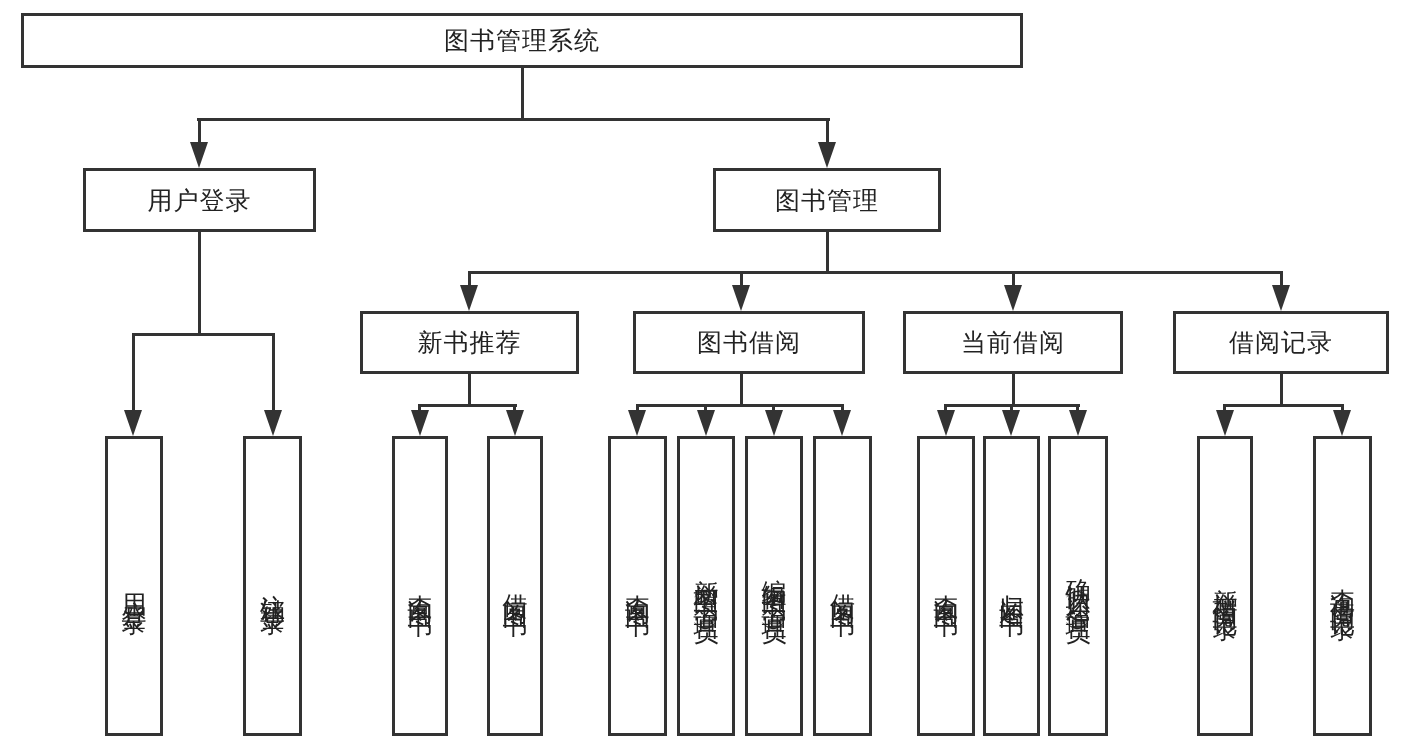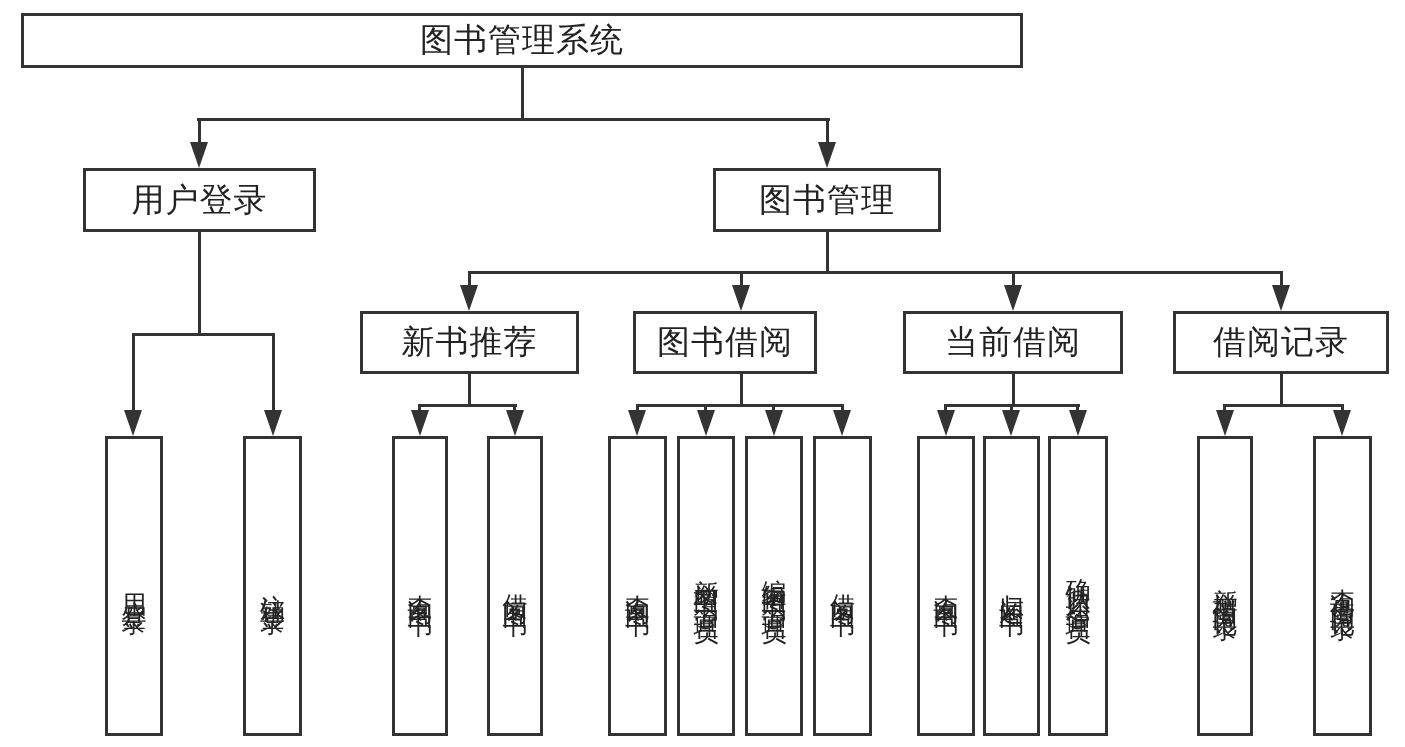--- a/index.html
+++ b/index.html
@@ -19,21 +19,21 @@
     overflow: hidden;
   }
   
   .box {
     position: absolute;
     border: 3px solid var(--line);
     background: #fff;
     display: flex;
     align-items: center;
     justify-content: center;
-    font-size: 33px;
+    font-size: 25px;
     color: var(--text);
     letter-spacing: 1px;
     white-space: nowrap;
     font-family: Liberation Mono, monospace;
   }
   
   .vbox {
     position: absolute;
     top: 436px;
     height: 300px;
@@ -76,21 +76,21 @@
 <div class="canvas">
 
   <div class="box" style="left:21px; top:13px; width:1002px; height:55px;">图书管理系统</div>
 
   <div class="box" style="left:83px; top:168px; width:233px; height:64px;">用户登录</div>
 
   <div class="box" style="left:713px; top:168px; width:228px; height:64px;">图书管理</div>
 
   <div class="box" style="left:360px; top:311px; width:219px; height:63px;">新书推荐</div>
 
-  <div class="box" style="left:633px; top:311px; width:184px; height:63px;">图书借阅</div>
+  <div class="box" style="left:633px; top:311px; width:232px; height:63px;">图书借阅</div>
 
   <div class="box" style="left:903px; top:311px; width:220px; height:63px;">当前借阅</div>
 
   <div class="box" style="left:1173px; top:311px; width:216px; height:63px;">借阅记录</div>
 
   <div class="vbox" style="left:105px; width:58px;">
     <span>用户登录</span>
   </div>
   <div class="vbox" style="left:243px; width:59px;">
     <span>注销登录</span>

